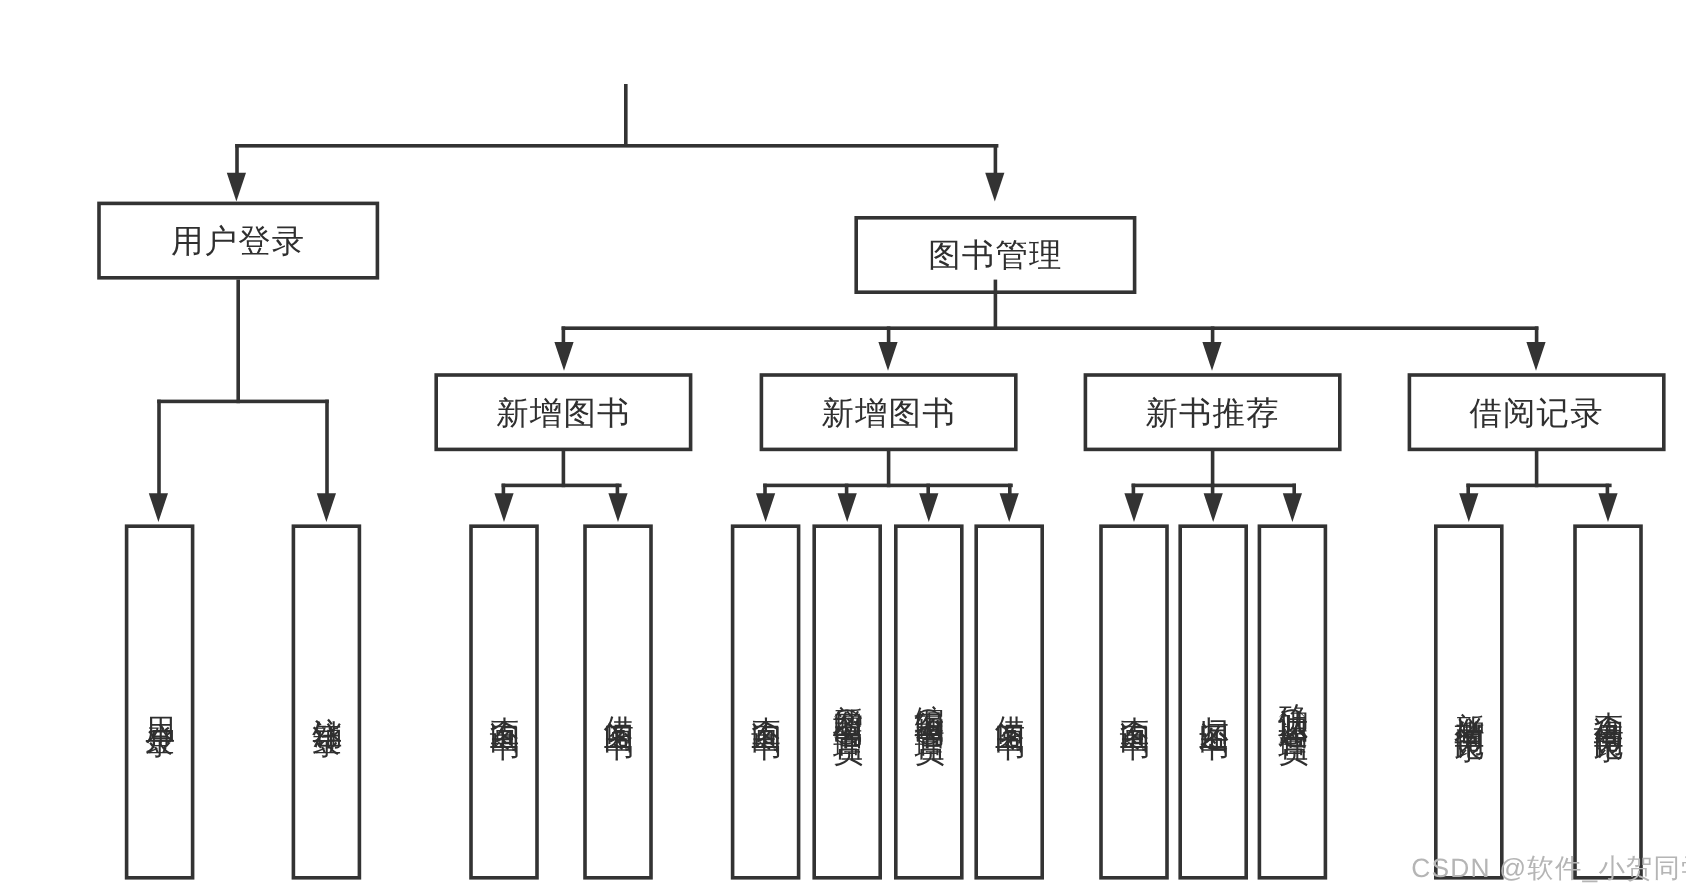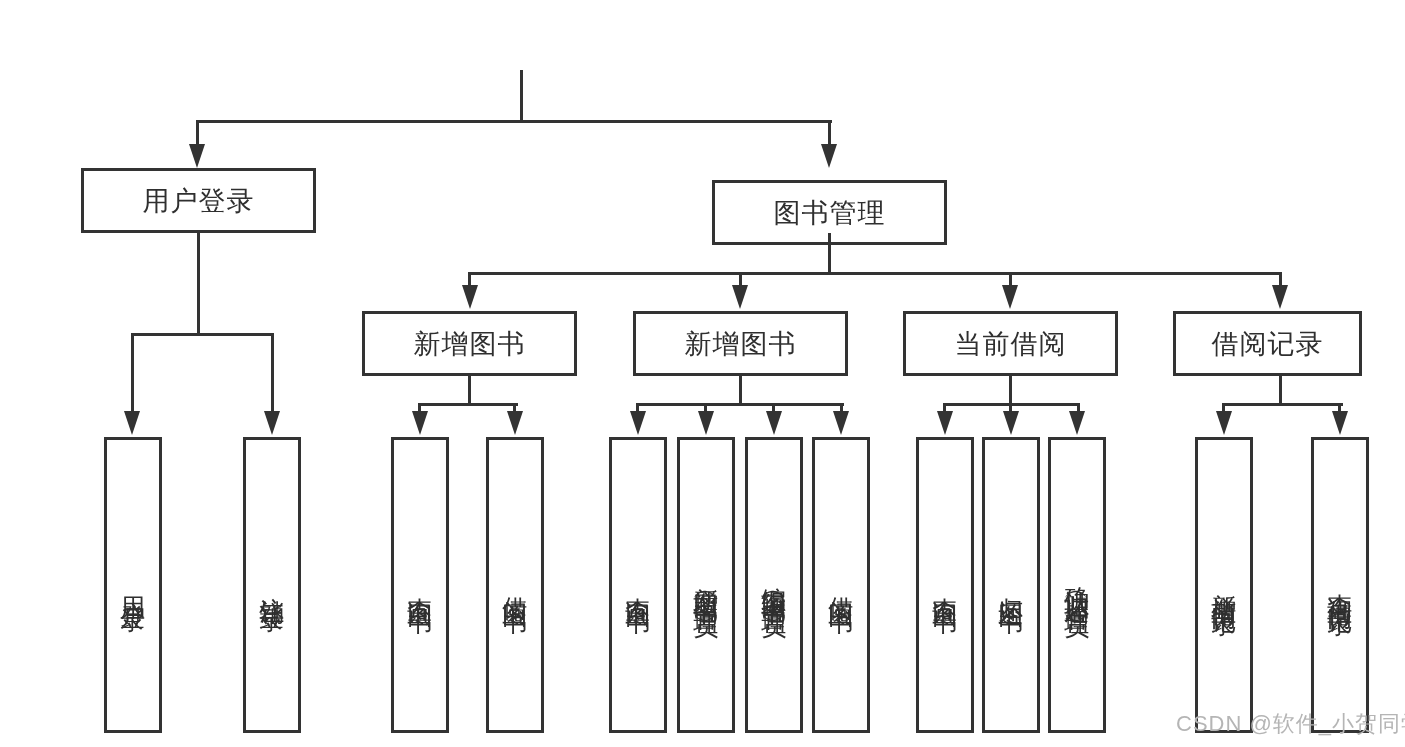--- a/index.html
+++ b/index.html
@@ -103,23 +103,23 @@
   <div class="arrow" style="left:1002px; top:285px;"></div>
   <div class="arrow" style="left:1272px; top:285px;"></div>
 
   <div class="hbox" style="left:362px; top:311px; width:215px; height:65px;">
     <span>新增图书</span>
   </div>
   <div class="hbox" style="left:633px; top:311px; width:215px; height:65px;">
     <span>新增图书</span>
   </div>
   <div class="hbox" style="left:903px; top:311px; width:215px; height:65px;">
-    <span>当前借阅</span>
-  </div>
-  <div class="hbox" style="left:1173px; top:311px; width:189px; height:65px;">
+    <span>新书推荐</span>
+  </div>
+  <div class="hbox" style="left:1173px; top:311px; width:215px; height:65px;">
     <span>借阅记录</span>
   </div>
 
   <div class="line vline" style="left:468px; top:374px; height:32px;"></div>
   <div class="line hline" style="left:418px; top:403px; width:100px;"></div>
   <div class="line vline" style="left:418px; top:403px; height:15px;"></div>
   <div class="line vline" style="left:513px; top:403px; height:15px;"></div>
   <div class="arrow" style="left:412px; top:411px;"></div>
   <div class="arrow" style="left:507px; top:411px;"></div>
 

